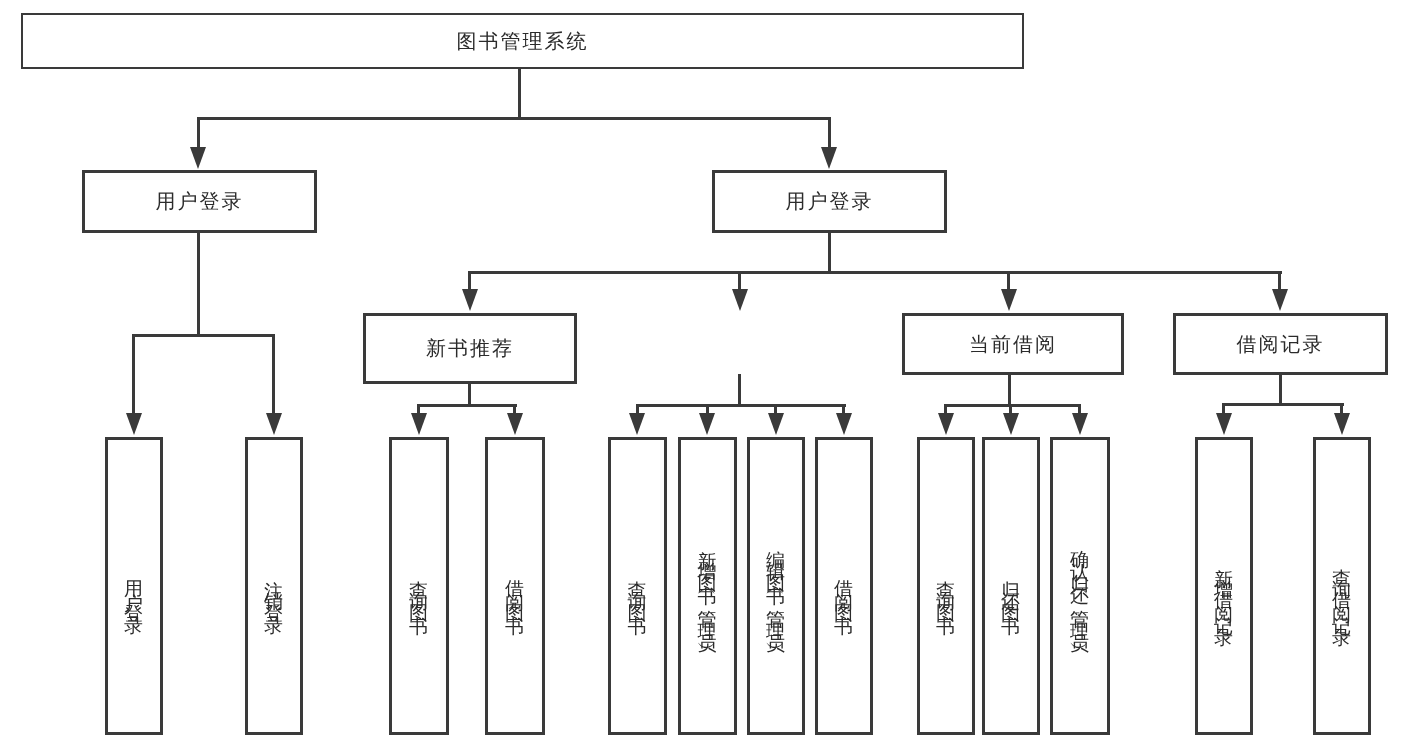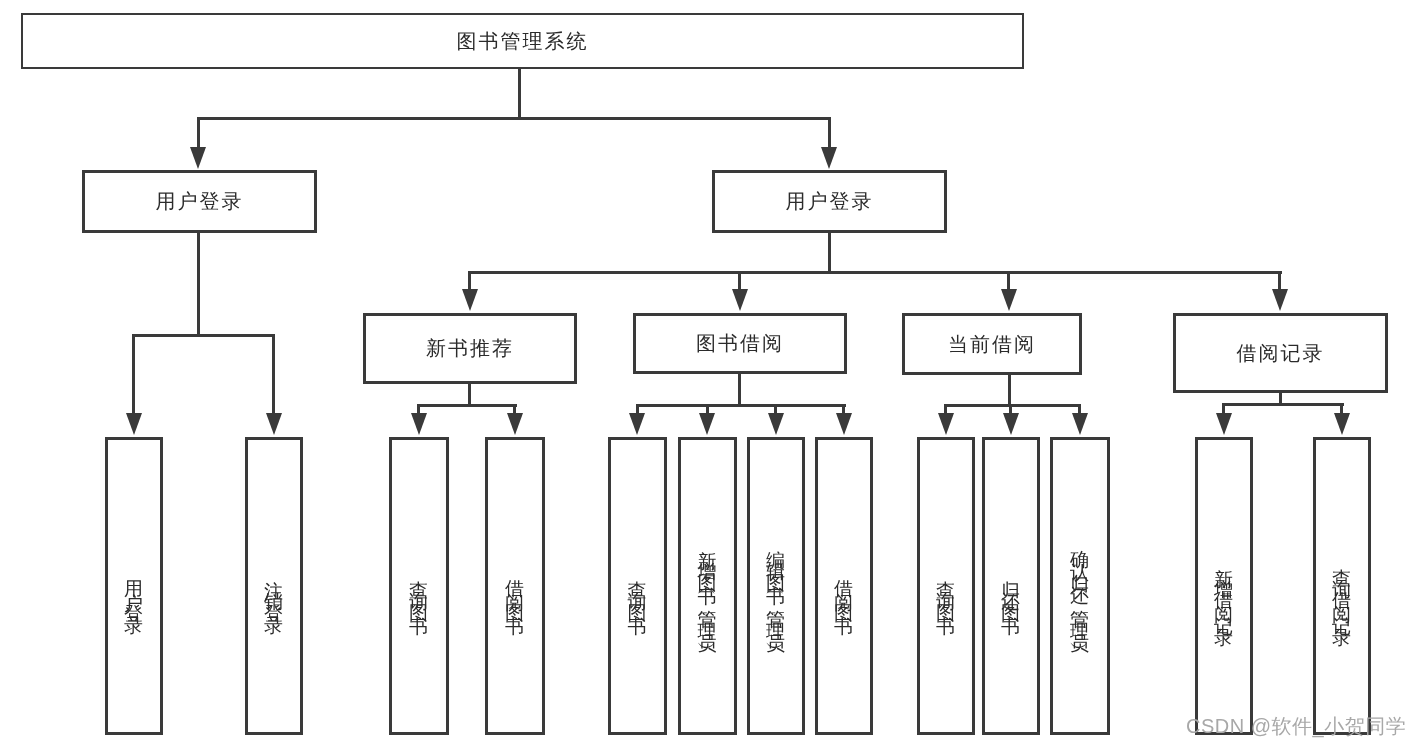--- a/index.html
+++ b/index.html
@@ -94,33 +94,31 @@
   <div class="vline" style="left:1340px;top:403px;height:12px"></div>
   <div class="arrow" style="left:1216px;top:413px"></div>
   <div class="arrow" style="left:1334px;top:413px"></div>
 
   <div class="box hbox rootbox" style="left:21px;top:13px;width:1003px;height:56px">图书管理系统</div>
 
   <div class="box hbox" style="left:82px;top:170px;width:235px;height:63px">用户登录</div>
   <div class="box hbox" style="left:712px;top:170px;width:235px;height:63px">用户登录</div>
 
   <div class="box hbox" style="left:363px;top:313px;width:214px;height:71px">新书推荐</div>
-  <div class="box hbox" style="left:633px;top:313px;width:214px;height:61px">图书借阅</div>
-  <div class="box hbox" style="left:902px;top:313px;width:180px;height:62px">当前借阅</div>
-  <div class="box hbox" style="left:1173px;top:313px;width:215px;height:80px">借阅记录</div>
+  <div class="box hbox" style="left:902px;top:313px;width:222px;height:62px">当前借阅</div>
+  <div class="box hbox" style="left:1173px;top:313px;width:215px;height:62px">借阅记录</div>
 
   <div class="box vbox" style="left:105px;top:437px;width:58px;height:298px">用户登录</div>
   <div class="box vbox" style="left:245px;top:437px;width:58px;height:298px">注销登录</div>
   <div class="box vbox" style="left:389px;top:437px;width:60px;height:298px">查询图书</div>
   <div class="box vbox" style="left:485px;top:437px;width:60px;height:298px">借阅图书</div>
   <div class="box vbox" style="left:608px;top:437px;width:59px;height:298px">查询图书</div>
   <div class="box vbox" style="left:678px;top:437px;width:59px;height:298px">新增图书（管理员）</div>
   <div class="box vbox" style="left:747px;top:437px;width:58px;height:298px">编辑图书（管理员）</div>
   <div class="box vbox" style="left:815px;top:437px;width:58px;height:298px">借阅图书</div>
   <div class="box vbox" style="left:917px;top:437px;width:58px;height:298px">查询图书</div>
   <div class="box vbox" style="left:982px;top:437px;width:58px;height:298px">归还图书</div>
   <div class="box vbox" style="left:1050px;top:437px;width:60px;height:298px">确认归还（管理员）</div>
   <div class="box vbox" style="left:1195px;top:437px;width:58px;height:298px">新增借阅记录</div>
   <div class="box vbox" style="left:1313px;top:437px;width:58px;height:298px">查询借阅记录</div>
 
-  <div class="watermark">CSDN @软件_小贺同学</div>
 
 </div>
 
 </body></html>

